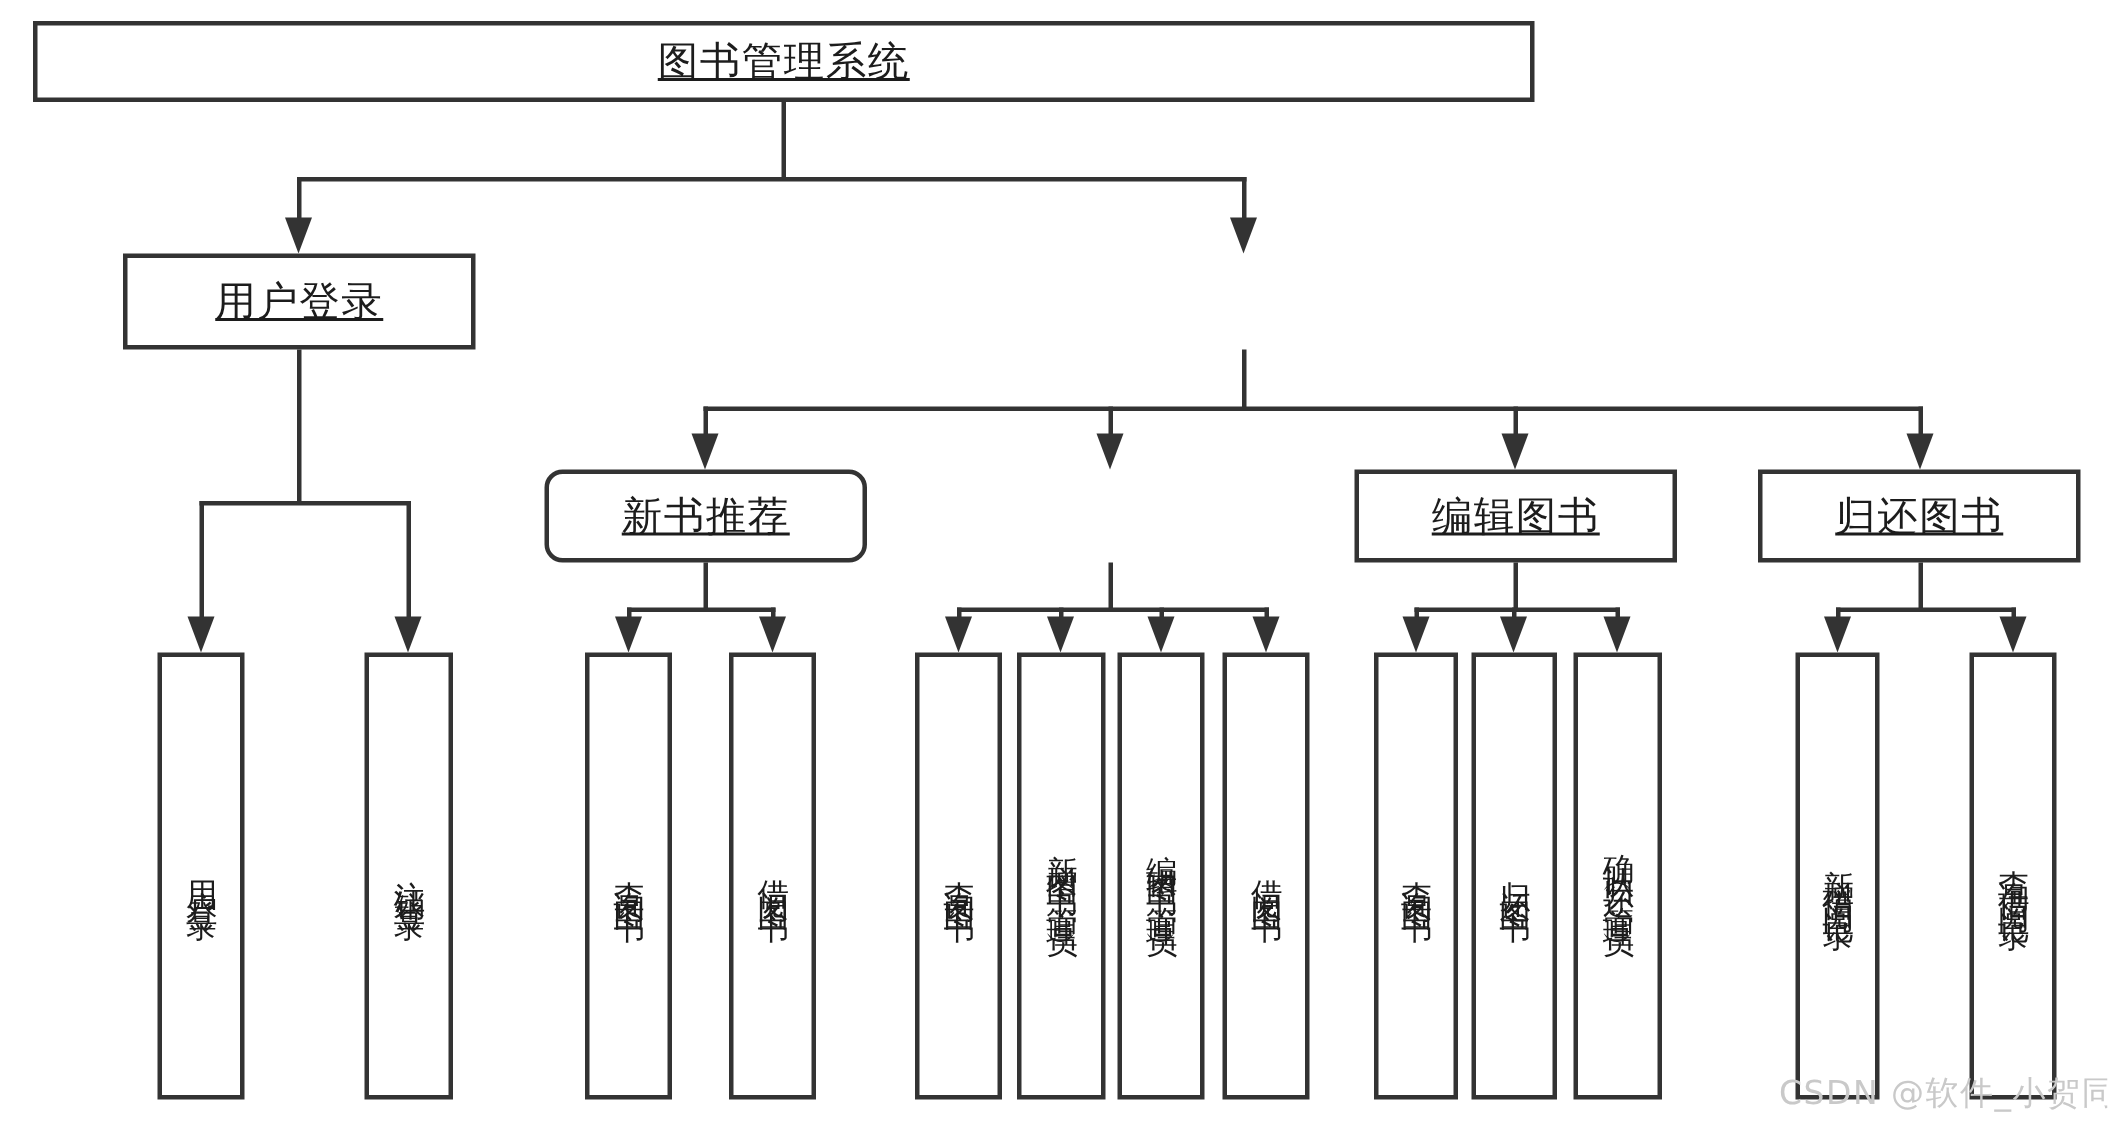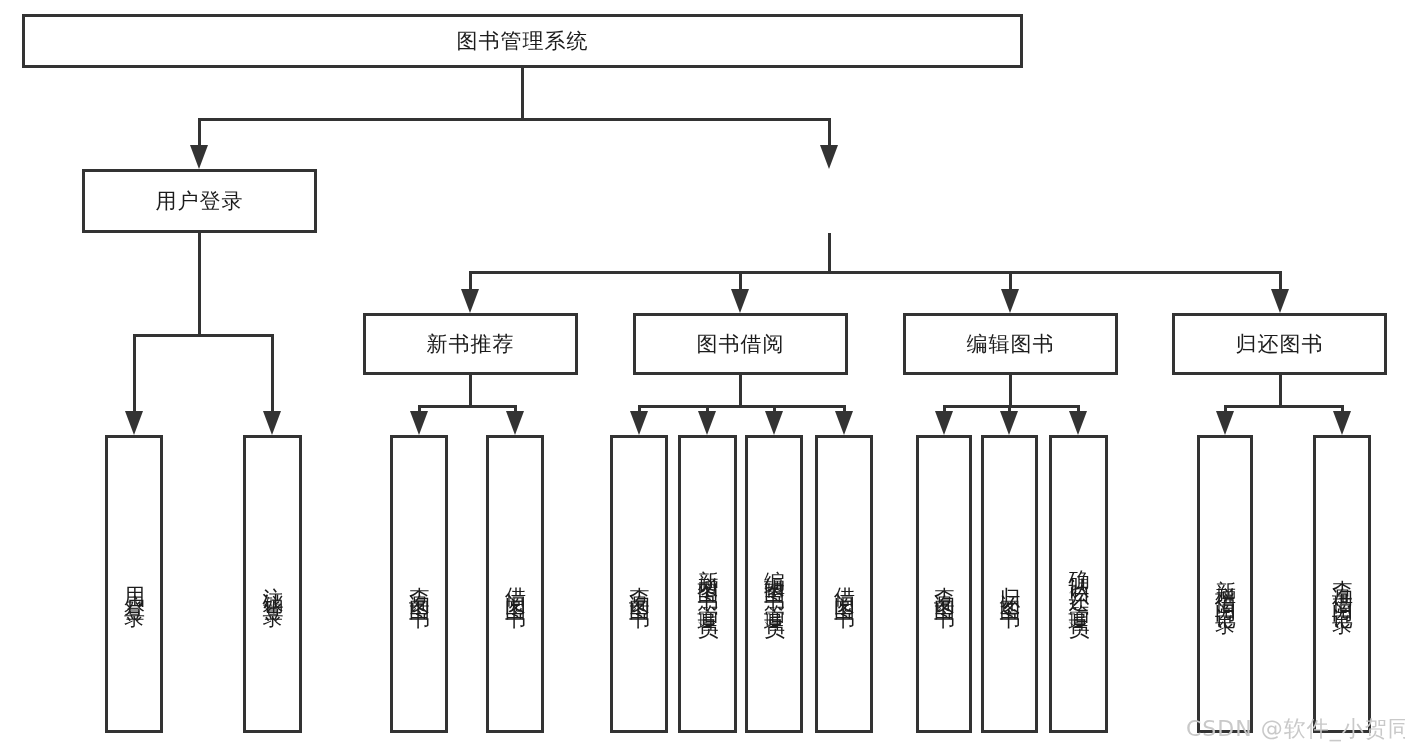--- a/index.html
+++ b/index.html
@@ -12,21 +12,21 @@
   }
   
   .hbox{
     position:absolute;
     border:3px solid #333333;
     background:#ffffff;
     display:flex;align-items:center;justify-content:center;
     box-sizing:border-box;
   }
   .hbox span{
-    font-size:21px;color:#1c1c1c;letter-spacing:1px;white-space:nowrap;
+    font-size:27px;color:#1c1c1c;letter-spacing:1px;white-space:nowrap;text-decoration:underline;
   }
   .vbox{
     position:absolute;
     border:3px solid #333333;
     background:#ffffff;
     display:flex;align-items:center;justify-content:center;
     box-sizing:border-box;
   }
   .vbox span{
     writing-mode:vertical-lr;
@@ -82,25 +82,22 @@
   <div class="hline" style="left:469px;top:271px;width:813px;"></div>
   <div class="vline" style="left:469px;top:271px;height:22px;"></div>
   <div class="arrow" style="left:461px;top:289px;"></div>
   <div class="vline" style="left:739px;top:271px;height:22px;"></div>
   <div class="arrow" style="left:731px;top:289px;"></div>
   <div class="vline" style="left:1009px;top:271px;height:22px;"></div>
   <div class="arrow" style="left:1001px;top:289px;"></div>
   <div class="vline" style="left:1279px;top:271px;height:22px;"></div>
   <div class="arrow" style="left:1271px;top:289px;"></div>
 
-  <div class="hbox" style="left:363px;top:313px;width:215px;height:62px;">
+  <div class="hbox" style="left:363px;top:313px;width:215px;height:62px;border-radius:12px;">
     <span>新书推荐</span>
-  </div>
-  <div class="hbox" style="left:633px;top:313px;width:215px;height:62px;">
-    <span>图书借阅</span>
   </div>
   <div class="hbox" style="left:903px;top:313px;width:215px;height:62px;">
     <span>编辑图书</span>
   </div>
   <div class="hbox" style="left:1172px;top:313px;width:215px;height:62px;">
     <span>归还图书</span>
   </div>
 
   <div class="vline" style="left:469px;top:375px;height:31px;"></div>
   <div class="vline" style="left:739px;top:375px;height:31px;"></div>

